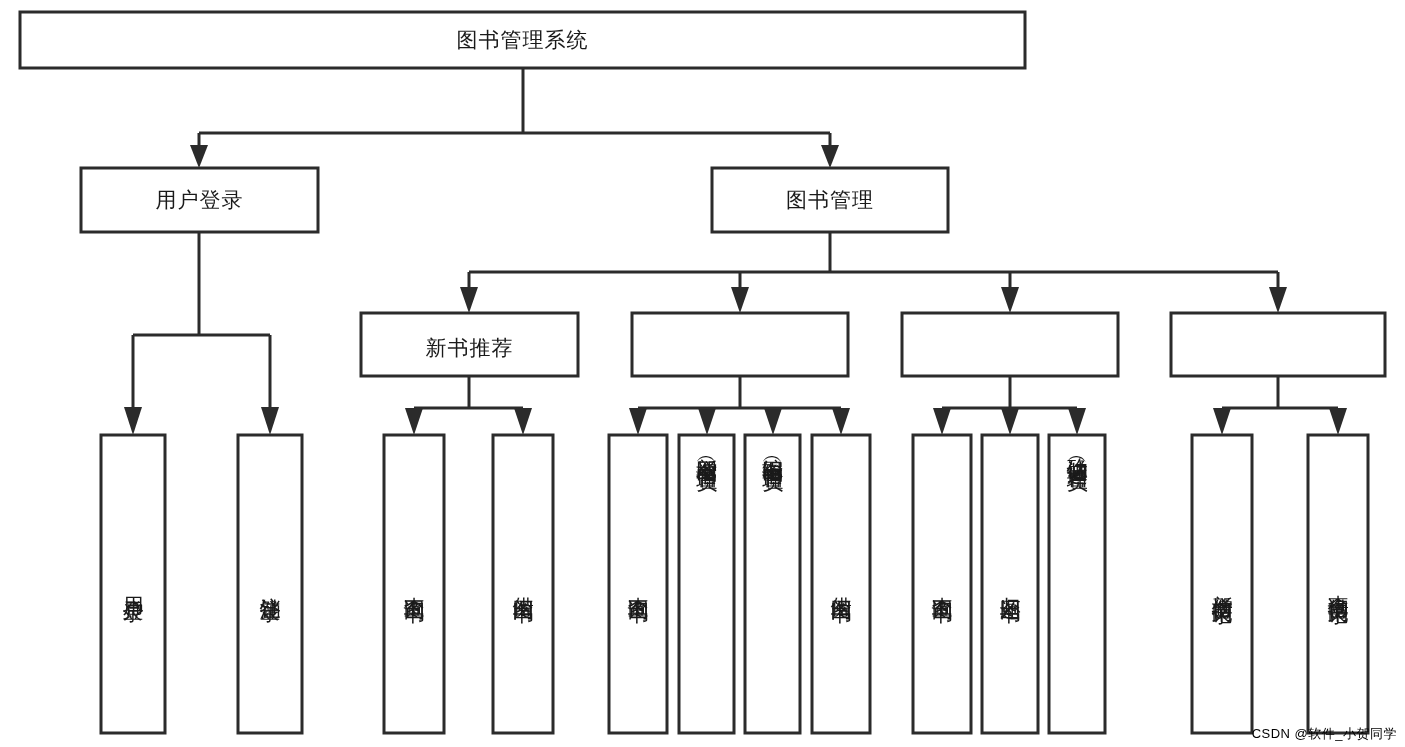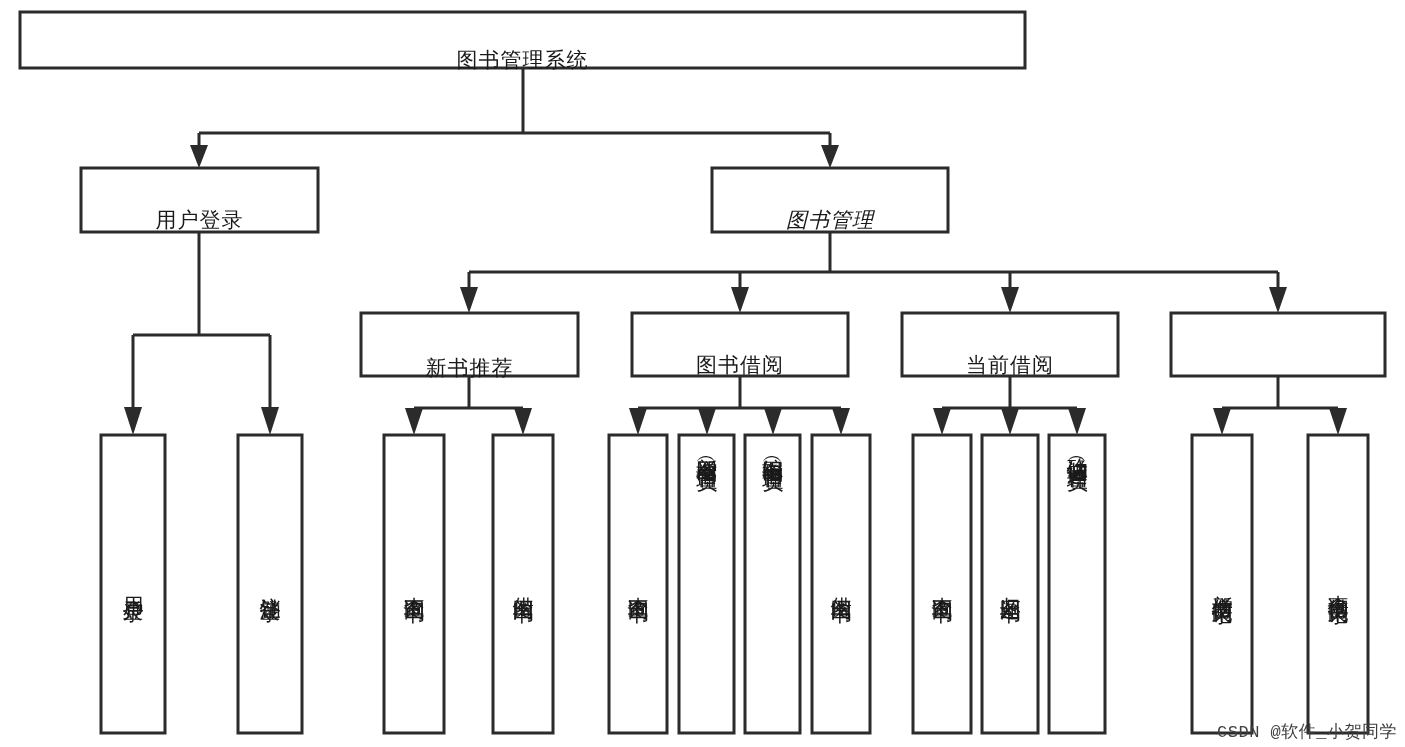--- a/index.html
+++ b/index.html
@@ -44,45 +44,43 @@
   .node-label-h {
     position: absolute;
     display: flex;
     align-items: center;
     justify-content: center;
     color: #1a1a1a;
     font-size: 21px;
     letter-spacing: 1px;
     white-space: nowrap;
     pointer-events: none;
-    margin-top: 20px;
   }
   .node-label-v {
     position: absolute;
     display: flex;
     align-items: center;
     justify-content: center;
     color: #1a1a1a;
     font-size: 21px;
     line-height: 1.17;
     writing-mode: vertical-rl;
     text-orientation: upright;
     letter-spacing: 2px;
     white-space: nowrap;
     pointer-events: none;
   }
   .watermark {
     position: absolute;
     right: 8px;
     bottom: 4px;
-    color: #404040;
-    font-size: 17px;
+    color: #000000;
+    font-size: 13px;
     letter-spacing: 0.5px;
     white-space: nowrap;
-    font-family: Liberation Mono, monospace;
   }
 </style>
 </head>
 <body>
 
 <div id="diagram-root">
 
   <svg class="diagram-canvas" viewBox="0 0 1405 747">
 
     <g>
@@ -174,25 +172,23 @@
     <rect class="node-box" x="913" y="435" width="58" height="298"></rect>
     <rect class="node-box" x="982" y="435" width="56" height="298"></rect>
     <rect class="node-box" x="1049" y="435" width="56" height="298"></rect>
     <rect class="node-box" x="1192" y="435" width="60" height="298"></rect>
     <rect class="node-box" x="1308" y="435" width="60" height="298"></rect>
   </svg>
 
   <div class="node-label-h" style="left:20px;  top:12px;  width:1005px; height:56px;">图书管理系统</div>
 
   <div class="node-label-h" style="left:81px;  top:168px; width:237px; height:64px;">用户登录</div>
-  <div class="node-label-h" style="left:712px; top:168px; width:236px; height:64px;font-style:italic;">图书管理</div>
+  <div class="node-label-h" style="left:712px; top:168px; width:236px; height:64px;">图书管理</div>
 
   <div class="node-label-h" style="left:361px; top:313px; width:217px; height:70px;">新书推荐</div>
-  <div class="node-label-h" style="left:632px; top:313px; width:216px; height:63px;">图书借阅</div>
-  <div class="node-label-h" style="left:902px; top:313px; width:216px; height:63px;">当前借阅</div>
 
   <div class="node-label-v" style="left:101px; top:435px; width:64px; height:298px;">用户登录</div>
   <div class="node-label-v" style="left:238px; top:435px; width:64px; height:298px;">注销登录</div>
   <div class="node-label-v" style="left:384px; top:435px; width:60px; height:298px;">查询图书</div>
   <div class="node-label-v" style="left:493px; top:435px; width:60px; height:298px;">借阅图书</div>
   <div class="node-label-v" style="left:609px; top:435px; width:58px; height:298px;">查询图书</div>
   <div class="node-label-v" style="left:679px; top:435px; width:55px; height:298px; justify-content:flex-start; padding-top:6px; box-sizing:border-box;">新增图书（管理员）</div>
   <div class="node-label-v" style="left:745px; top:435px; width:55px; height:298px; justify-content:flex-start; padding-top:6px; box-sizing:border-box;">编辑图书（管理员）</div>
   <div class="node-label-v" style="left:812px; top:435px; width:58px; height:298px;">借阅图书</div>
   <div class="node-label-v" style="left:913px; top:435px; width:58px; height:298px;">查询图书</div>

